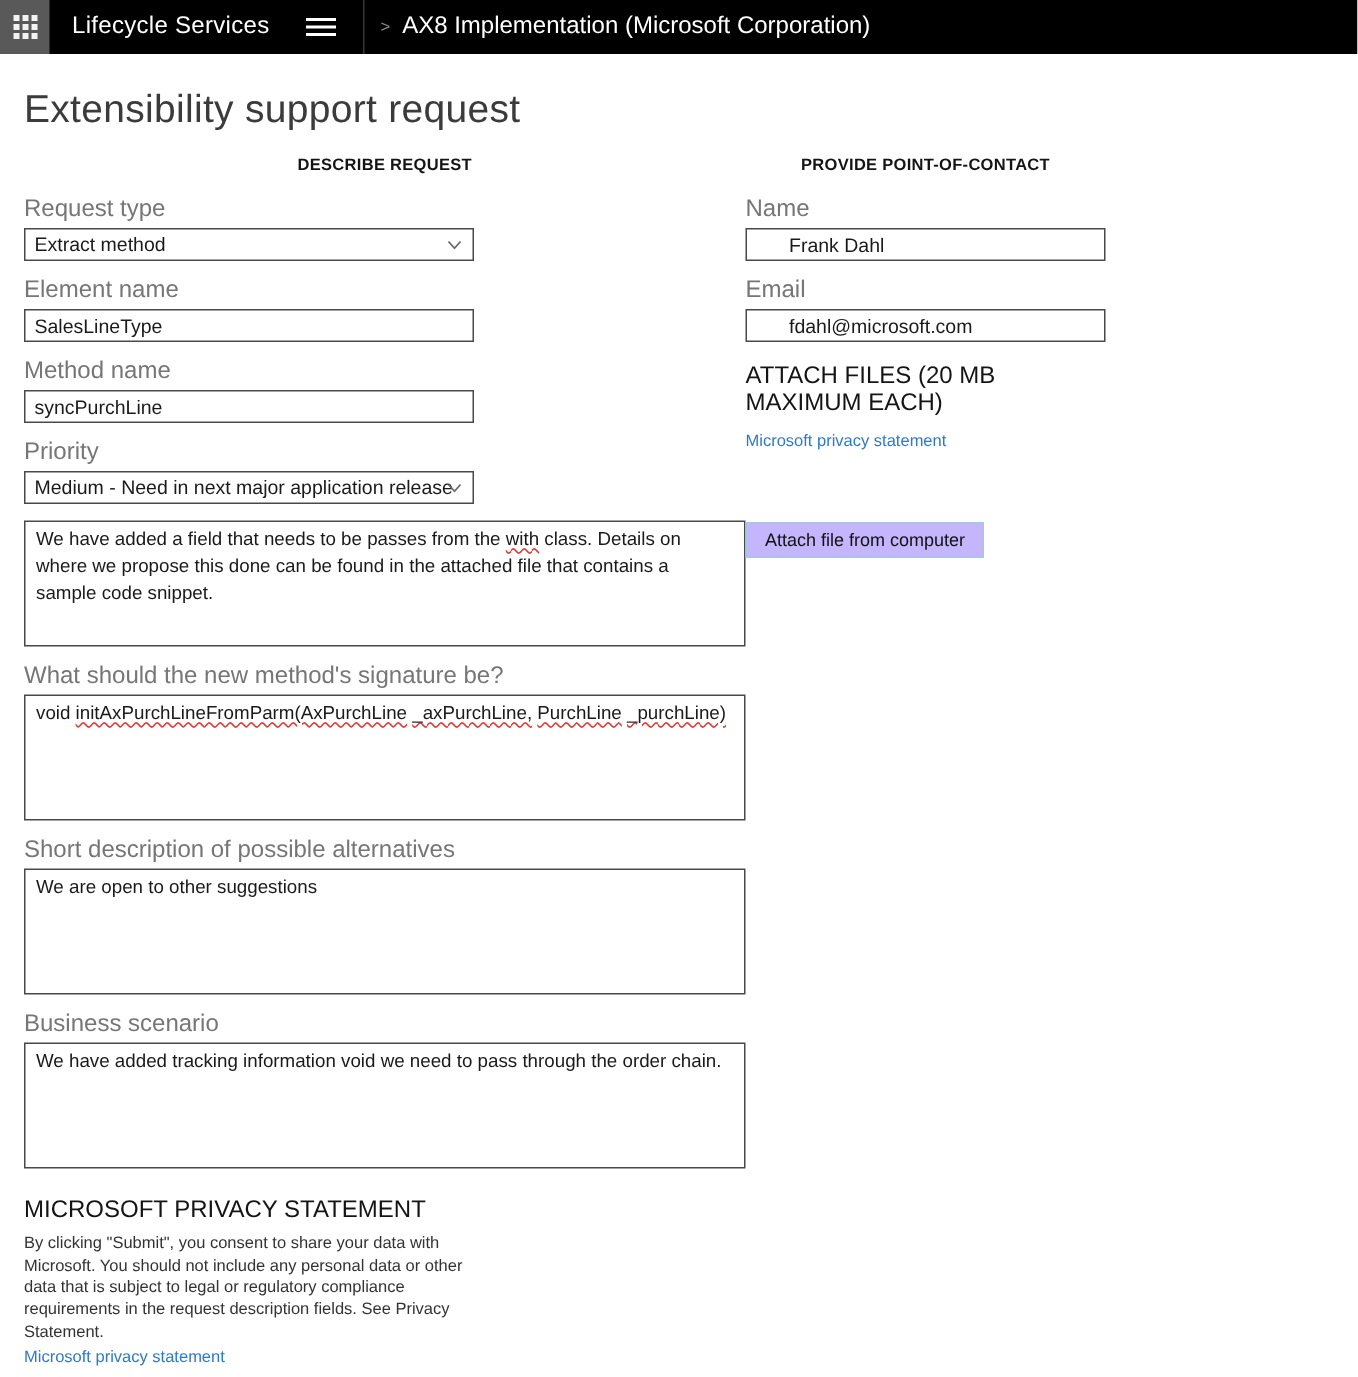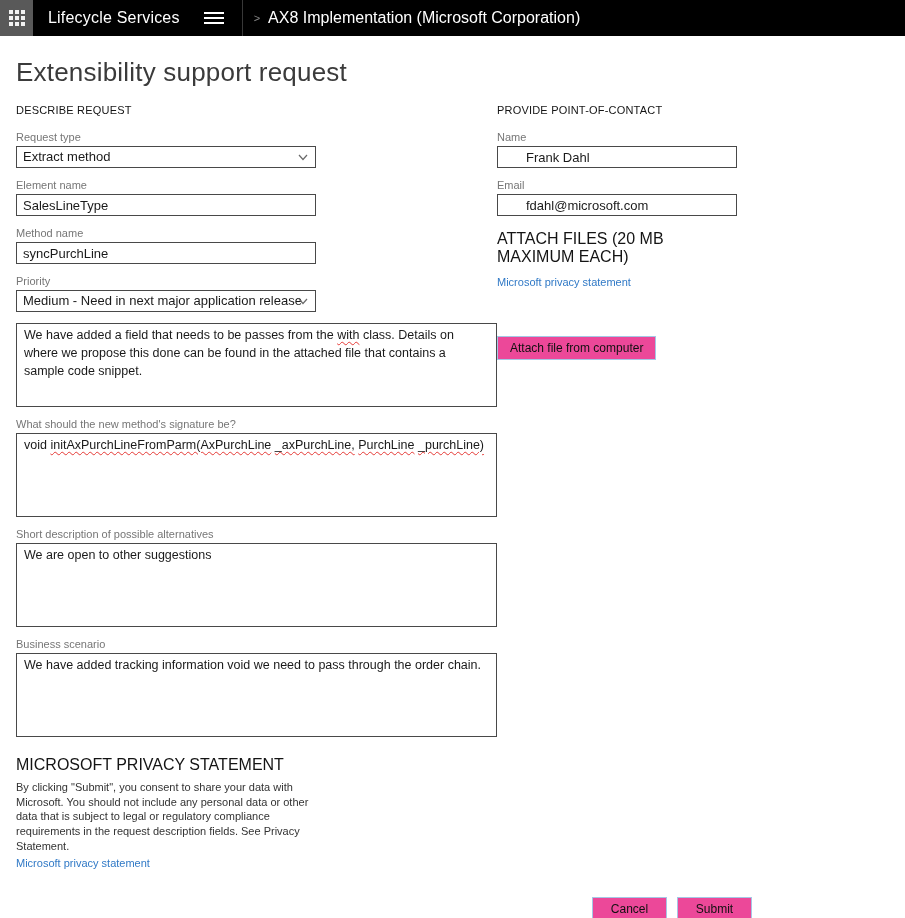--- a/index.html
+++ b/index.html
@@ -35,26 +35,27 @@
   .page { padding: 0 16px; }
   .page-title {
     font-size: 26px; font-weight: 300; color: #3b3b3b;
     margin-top: 21px; letter-spacing: 0.2px;
   }
   .columns { display: flex; align-items: flex-start; margin-top: 16px; }
   .col-left { width: 481px; flex: 0 0 auto; }
   .col-right { width: 240px; flex: 0 0 auto; }
 
   .section-heading {
-    font-size: 11px; font-weight: 400; color: #141414; letter-spacing: 0.2px;
+    font-size: 11px; font-weight: 700; color: #141414; letter-spacing: 0.2px;
     margin-bottom: 15px;
+    text-align: center;
   }
 
   .field { margin-bottom: 11px; }
-  .field-label { font-size: 11px; color: #767676; margin-bottom: 3px; }
+  .field-label { font-size: 16px; color: #767676; margin-bottom: 3px; }
 
   .text-input {
     display: block; width: 300px; height: 22px;
     border: 1px solid #494949; background: #fff;
     font-family: "Liberation Sans", sans-serif; font-size: 13px; color: #1a1a1a;
     padding: 1px 6px; border-radius: 0; outline: none;
   }
   .col-right .text-input { width: 240px; padding-left: 28px; }
 
   .select-box {
@@ -83,21 +84,21 @@
 
   .privacy-block { margin-top: 19px; }
   .privacy-heading { font-size: 16px; font-weight: 400; color: #141414; margin-bottom: 6px; }
   .privacy-body { font-size: 11px; color: #333; width: 312px; line-height: 1.33; }
   .link { color: #3079c6; font-size: 11px; text-decoration: none; cursor: pointer; display: inline-block; }
   .privacy-link { margin-top: 1px; }
 
   .attach-block { margin-top: 14px; }
   .attach-link { margin-top: 2px; }
   .btn-blue {
-    display: inline-block; background: #ec4899; border: 1px solid #a5c7e5;
+    display: inline-block; background: #c4b5fd; border: 1px solid #a5c7e5;
     color: #111; font-family: "Liberation Sans", sans-serif; font-size: 12px;
     padding: 4px 12px; cursor: pointer; border-radius: 0;
   }
   .attach-btn { margin-top: 46px; }
 
   .footer-actions {
     width: 736px; display: flex; justify-content: flex-end; gap: 10px;
     margin-top: 26px; padding-bottom: 24px;
   }
   .footer-actions .btn-blue { min-width: 75px; height: 23px; padding: 3px 12px; text-align: center; }

